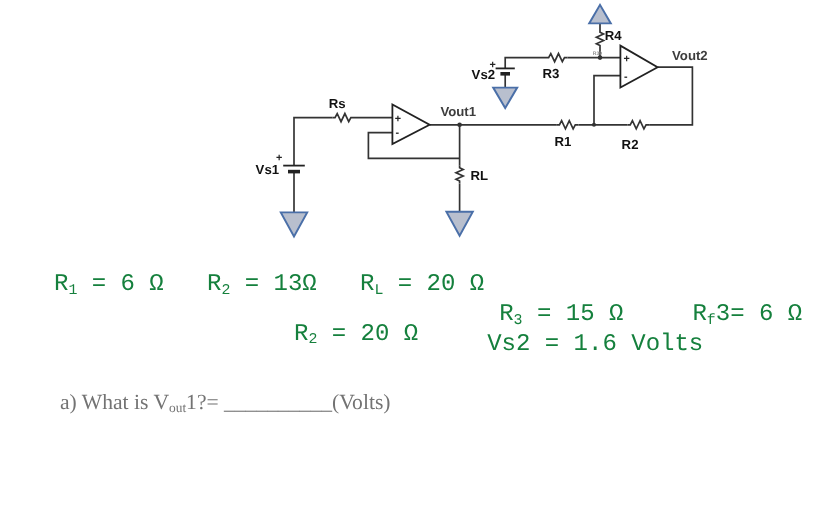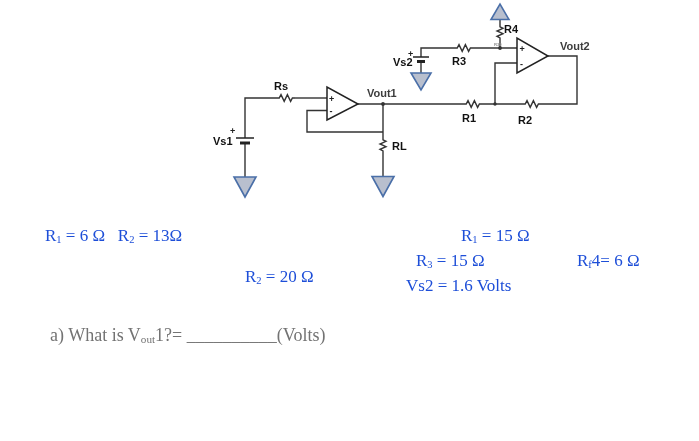--- a/index.html
+++ b/index.html
@@ -2,21 +2,21 @@
 <html><head>
 <meta charset="utf-8">
 <style>
   html,body{margin:0;padding:0;}
   body{
     width:699px;height:441px;background:#ffffff;position:relative;overflow:hidden;
     font-family:"Liberation Serif","DejaVu Serif",serif;color:#141414;
   }
   .stage{position:absolute;inset:0;}
   svg.circuit{position:absolute;left:0;top:0;}
-  .param{position:absolute;font-size:17px;white-space:pre;color:#1d4ed8;}
+  .param{position:absolute;font-size:20px;white-space:pre;color:#15803d;font-family:Liberation Mono, monospace;}
   .question{position:absolute;font-size:18px;white-space:pre;color:#737373;}
   .sub{font-size:0.62em;vertical-align:-0.22em;letter-spacing:0;}
   .svg-label{font-family:"Liberation Sans","DejaVu Sans",sans-serif;font-weight:bold;}
 </style>
 </head>
 <body>
 
 <div class="stage">
 
   <svg class="circuit" width="699" height="441" viewBox="0 0 699 441">
@@ -94,23 +94,23 @@
       <text x="518" y="124">R2</text>
       <text x="452" y="65">R3</text>
       <text x="393" y="66">Vs2</text>
       <text x="504" y="33">R4</text>
       <text x="494" y="45.5" font-size="4.2" fill="#8f8f8f">R39</text>
       <text x="560" y="50" fill="#3d3d3d">Vout2</text>
     </g>
   </svg>
 
   <div class="param" style="left:45px;top:226px"><span>R</span><span class="sub">1</span><span> = 6 Ω   R</span><span class="sub">2</span><span> = 13Ω</span></div>
-  <div class="param" style="left:461px;top:226px"><span>R</span><span class="sub">1</span><span> = 15 Ω</span></div>
+  <div class="param" style="left:300px;top:226px"><span>R</span><span class="sub">L</span><span> = 20 Ω</span></div>
 
   <div class="param" style="left:245px;top:267px"><span>R</span><span class="sub">2</span><span> = 20 Ω</span></div>
   <div class="param" style="left:416px;top:251px"><span>R</span><span class="sub">3</span><span> = 15 Ω</span></div>
-  <div class="param" style="left:577px;top:251px"><span>R</span><span class="sub">f</span><span>4= 6 Ω</span></div>
+  <div class="param" style="left:577px;top:251px"><span>R</span><span class="sub">f</span><span>3= 6 Ω</span></div>
 
   <div class="param" style="left:406px;top:276px"><span>Vs2 = 1.6 Volts</span></div>
 
   <div class="question" style="left:50px;top:325px"><span>a) What is V</span><span class="sub">out</span><span>1?= __________(Volts)</span></div>
 
 </div>
 
 </body></html>

